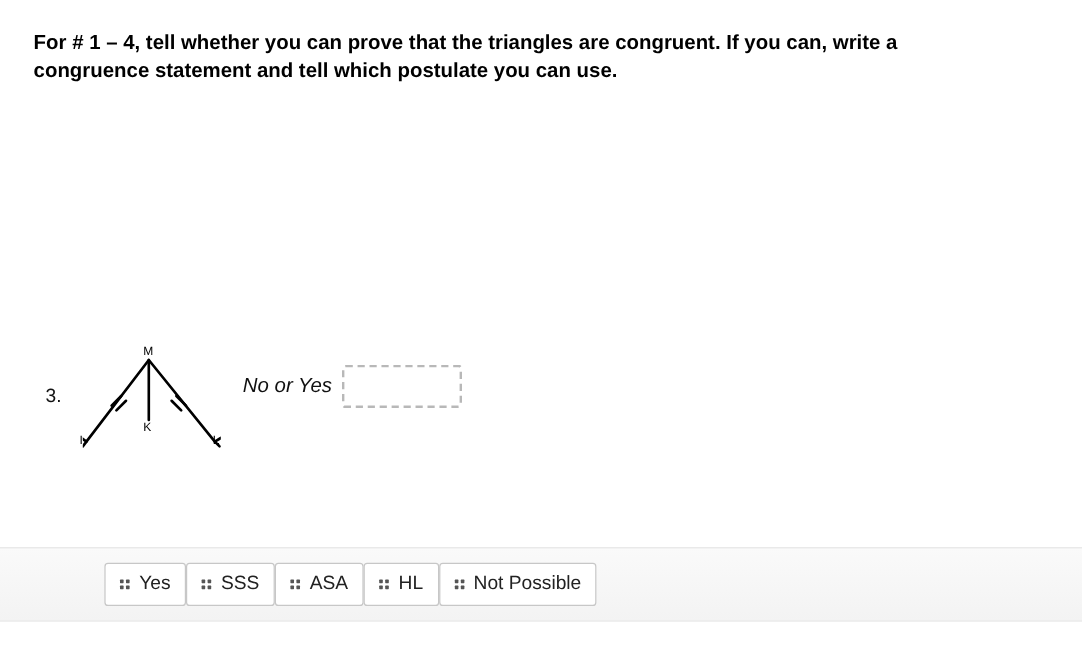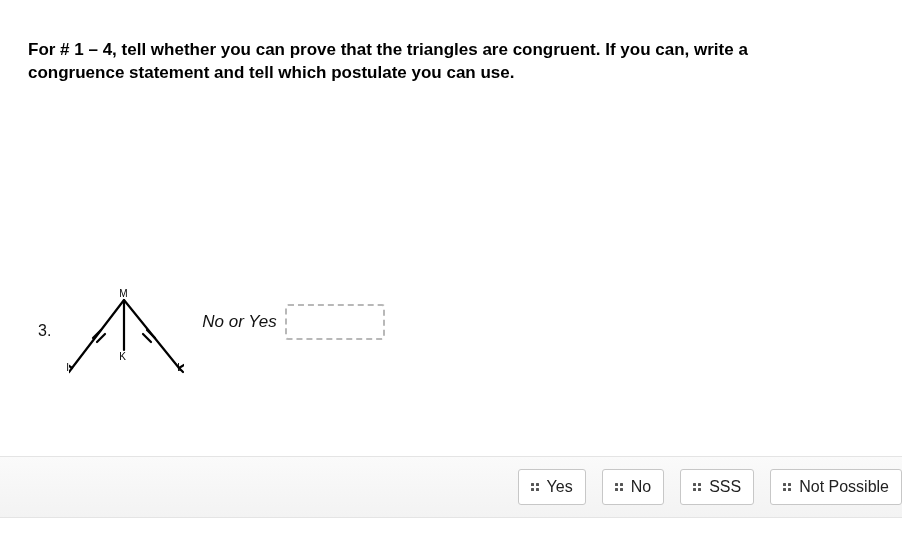--- a/index.html
+++ b/index.html
@@ -9,21 +9,21 @@
     width: 902px;
     height: 556px;
     position: relative;
     overflow: hidden;
   }
   .instructions {
     font-weight: bold;
     font-size: 17px;
     line-height: 1.35;
     color: #000;
-    padding: 39px 28px 0 28px;
+    padding: 25px 28px 0 28px;
     max-width: 780px;
   }
   .problem-row {
     position: absolute;
     top: 290px;
     left: 38px;
     display: flex;
     align-items: flex-start;
     gap: 18px;
   }
@@ -73,24 +73,22 @@
   .dz2 { width: 110px; height: 36px; margin-left:-2px;}
 
   .tile-bar {
     position: absolute;
     bottom: 38px;
     left: 0;
     width: 100%;
     background: linear-gradient(#fafafa,#f3f3f3);
     border-top: 1px solid #e4e4e4;
     border-bottom: 1px solid #e4e4e4;
-    padding: 12px 0 12px 66px;
+    padding: 12px 0 12px 87px;
     display: flex;
-    gap: 16px;
-    justify-content: flex-end;
   }
   .tile {
     display: flex;
     align-items: center;
     gap: 6px;
     background: #fff;
     border: 1px solid #c7c7c7;
     border-radius: 3px;
     padding: 8px 12px;
     font-size: 16px;
@@ -151,23 +149,27 @@
   </div>
 </div>
 
 <div class="tile-bar">
   <div class="tile">
     <span class="grip"></span>
     <span>Yes</span>
   </div>
   <div class="tile">
     <span class="grip"></span>
-    <span>No</span>
+    <span>SSS</span>
   </div>
   <div class="tile">
     <span class="grip"></span>
-    <span>SSS</span>
+    <span>ASA</span>
+  </div>
+  <div class="tile">
+    <span class="grip"></span>
+    <span>HL</span>
   </div>
   <div class="tile">
     <span class="grip"></span>
     <span>Not Possible</span>
   </div>
 </div>
 
 </body></html>

